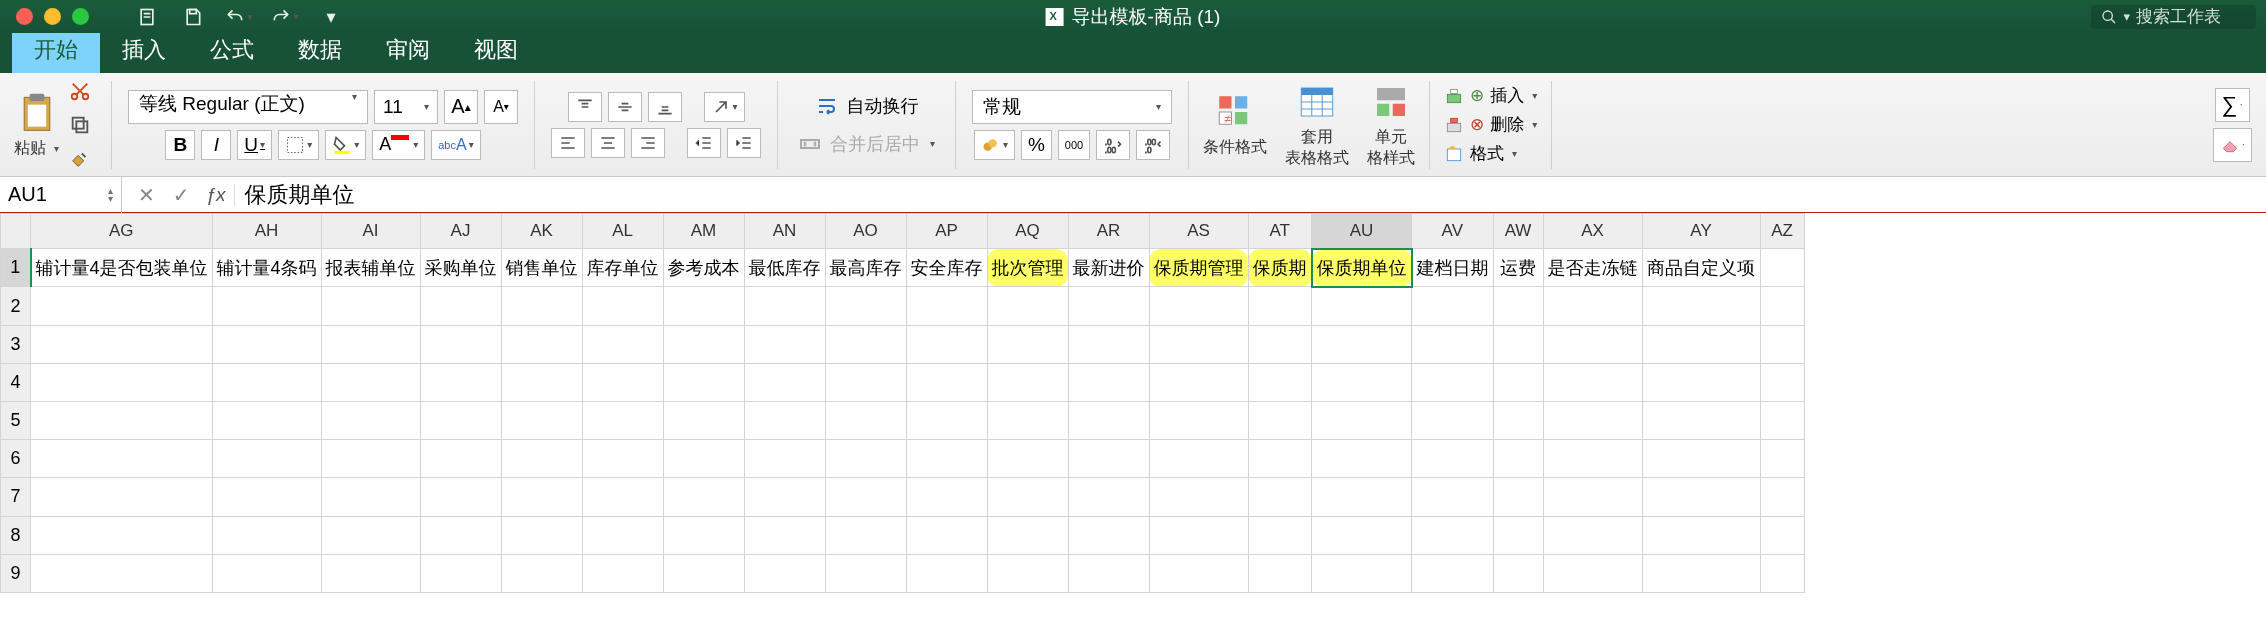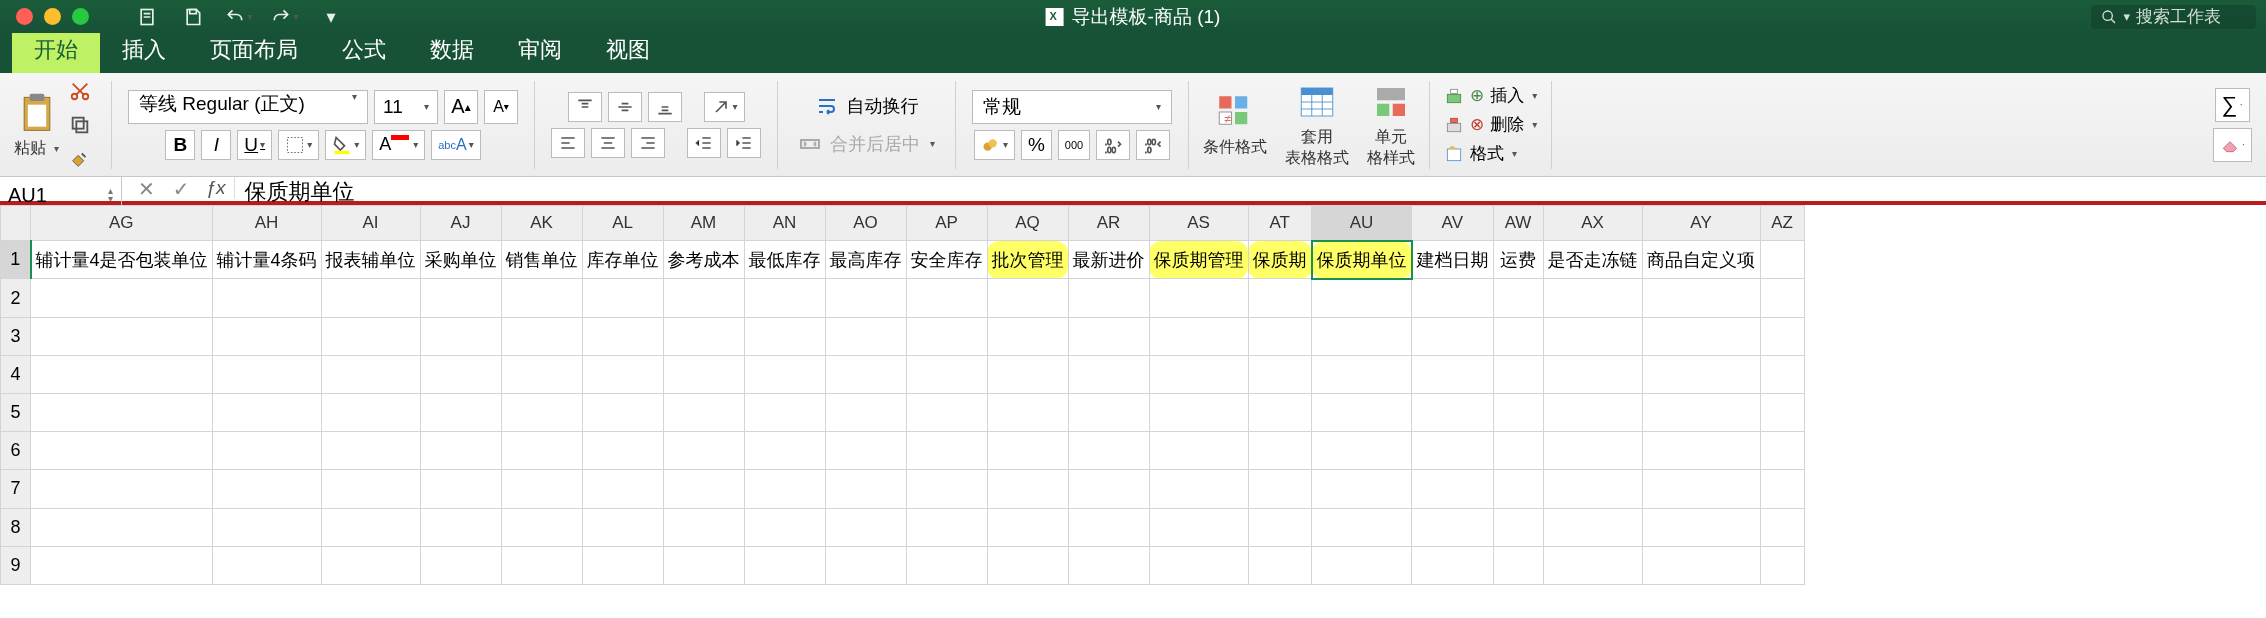--- a/index.html
+++ b/index.html
@@ -16,21 +16,21 @@
 .title-center { position:absolute; left:50%; transform:translateX(-50%); display:flex; align-items:center; gap:8px; color:#fff; font-size:19px; }
 .doc-ico { width:18px; height:18px; background:#fff; position:relative; }
 .doc-ico:after{content:"X";position:absolute;top:2px;left:4px;font-size:11px;color:#1a5c3a;font-weight:bold;}
 .search-box { position:absolute; right:10px; display:flex; align-items:center; gap:6px; color:#cfe0d5; background:rgba(0,0,0,0.15); padding:2px 10px; border-radius:4px; font-size:17px; }
 .search-box input{background:transparent;border:none;color:#cfe0d5;font-size:17px;width:110px;}
 .search-box input::placeholder{color:#cfe0d5;}
 
 
 .tabs { height:40px; background:#175237; display:flex; align-items:flex-end; padding-left:12px; gap:0; }
 .tab { padding:8px 22px 8px; color:#fff; font-size:22px; cursor:pointer; }
-.tab.active { background:#bef264; color:#1a5c3a; font-weight:500; border-radius:0; }
+.tab.active { background:#7dd3fc; color:#1a5c3a; font-weight:500; border-radius:0; }
 
 
 .ribbon { height:104px; background:linear-gradient(#f5f5f5,#ececec); border-bottom:1px solid #c8c8c8; display:flex; align-items:center; padding:6px 8px; gap:10px; }
 .group { display:flex; flex-direction:column; align-items:center; gap:6px; padding:0 6px; }
 .sep { width:1px; height:88px; background:#d0d0d0; }
 .paste-big { display:flex; flex-direction:column; align-items:center; gap:4px; }
 .paste-big svg{width:44px;height:44px;}
 .paste-label{font-size:16px;color:#333;text-align:right;}
 .stack { display:flex; flex-direction:column; gap:6px; }
 .ico { width:30px; height:28px; display:flex; align-items:center; justify-content:center; border:1px solid transparent; border-radius:3px; }
@@ -45,21 +45,21 @@
 .ddarrow{font-size:10px;color:#555;margin-left:2px;}
 
 .num-sel { width:200px; height:34px; border:1px solid #bbb; background:#fff; display:flex; align-items:center; padding:0 10px; justify-content:space-between; font-size:19px; }
 .bigbtn { display:flex; flex-direction:column; align-items:center; gap:4px; font-size:16px; color:#333; padding:0 4px;}
 .bigbtn svg{width:42px;height:42px;}
 .cell-ops { display:flex; flex-direction:column; gap:2px; }
 .cell-op { display:flex; align-items:center; gap:6px; font-size:17px; padding:2px 4px; }
 .cell-op svg{width:20px;height:20px;}
 
 
-.fbar { height:28px; border-bottom:4px solid #b91c1c; display:flex; align-items:flex-start; background:#fff; }
+.fbar { height:36px; border-bottom:1px solid #b91c1c; display:flex; align-items:center; background:#fff; }
 .namebox { width:122px; height:36px; border-right:1px solid #c8c8c8; display:flex; align-items:center; padding:0 8px; font-size:20px; gap:6px; justify-content:space-between;}
 .namebox .ud{display:flex;flex-direction:column;font-size:10px;color:#777;line-height:8px;}
 .fbtns { display:flex; gap:18px; padding:0 16px; color:#888; }
 .fbtns span{font-size:20px;}
 .fx{font-style:italic;color:#555;font-size:19px;padding-right:8px;border-right:1px solid #ddd;}
 .finput { flex:1; padding:0 10px; font-size:22px; }
 
 
 .gridwrap { display:flex; height:380px; }
 table { border-collapse:collapse; table-layout:fixed; }
@@ -123,21 +123,20 @@
         <path d="M21 21l-6-6"></path>
       </svg>
       <span style="font-size:13px">▾</span>
     <input placeholder="搜索工作表" style="">
   </div>
 </div>
 
 <div class="tabs">
   <div class="tab active">开始</div>
   <div class="tab">插入</div>
-  <div class="tab">页面布局</div>
   <div class="tab">公式</div>
   <div class="tab">数据</div>
   <div class="tab">审阅</div>
   <div class="tab">视图</div>
 </div>
 
 <div class="ribbon">
 
   <div class="group">
     <div class="row">

